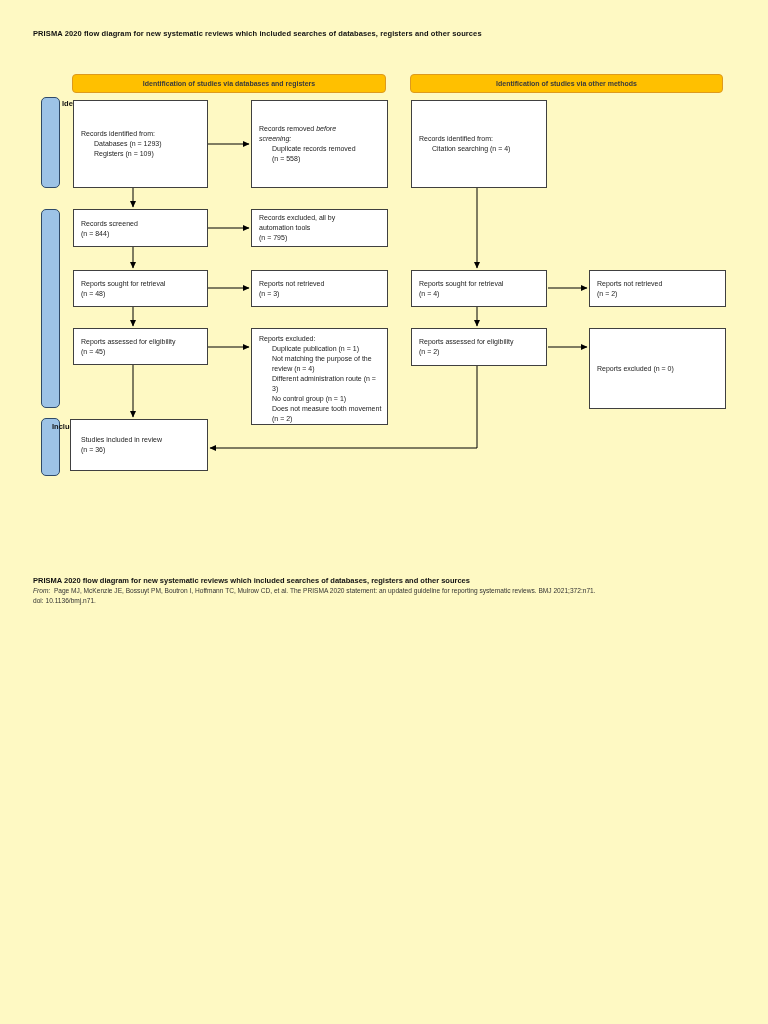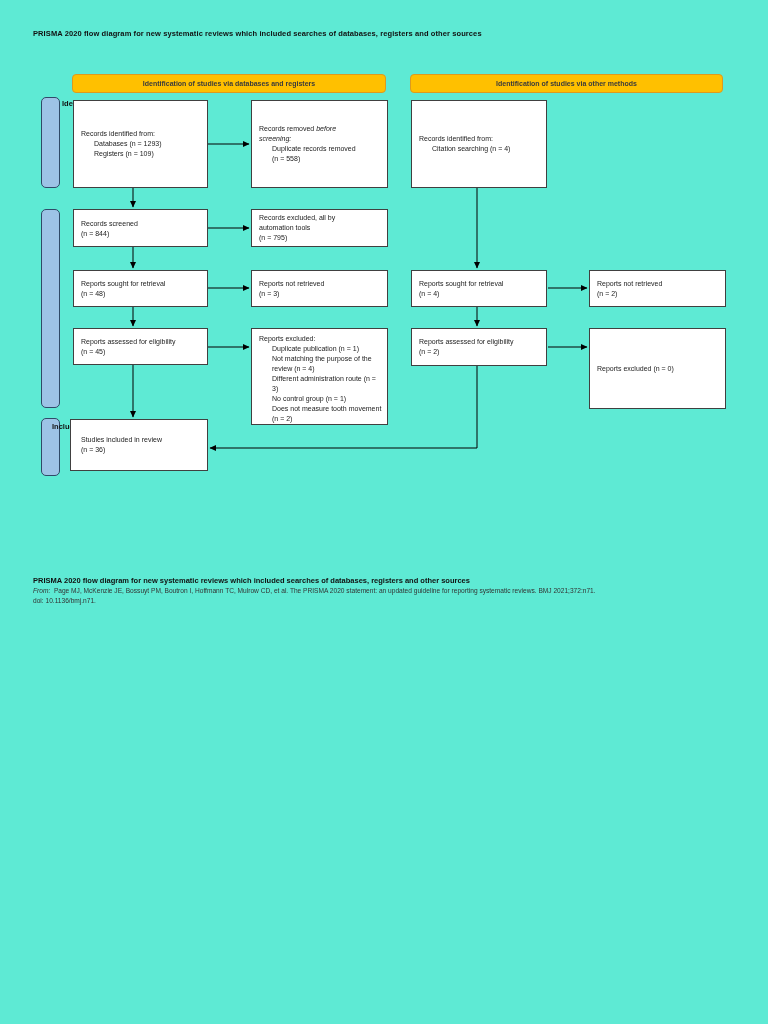--- a/index.html
+++ b/index.html
@@ -1,17 +1,17 @@
 <!DOCTYPE html>
 <html><head>
 <meta charset="utf-8">
 <style>
   html,body { margin:0; padding:0; background:#ffffff; }
   .page {
-    position:relative; width:768px; height:1024px; background:#5eead4;
+    position:relative; width:768px; height:1024px; background:#fef9c3;
     font-family:"Liberation Sans", sans-serif; color:#1a1a1a; overflow:hidden;
   }
   .doc-title {
     position:absolute; left:33px; top:29px; font-size:7.5px; font-weight:bold;
     color:#111; letter-spacing:0.1px;
   }
   .hdr {
     position:absolute; top:74px; height:19px; box-sizing:border-box;
     background:#FFC000; border:1px solid #DD9A1E; border-radius:4px;
     display:flex; align-items:center; justify-content:center;

